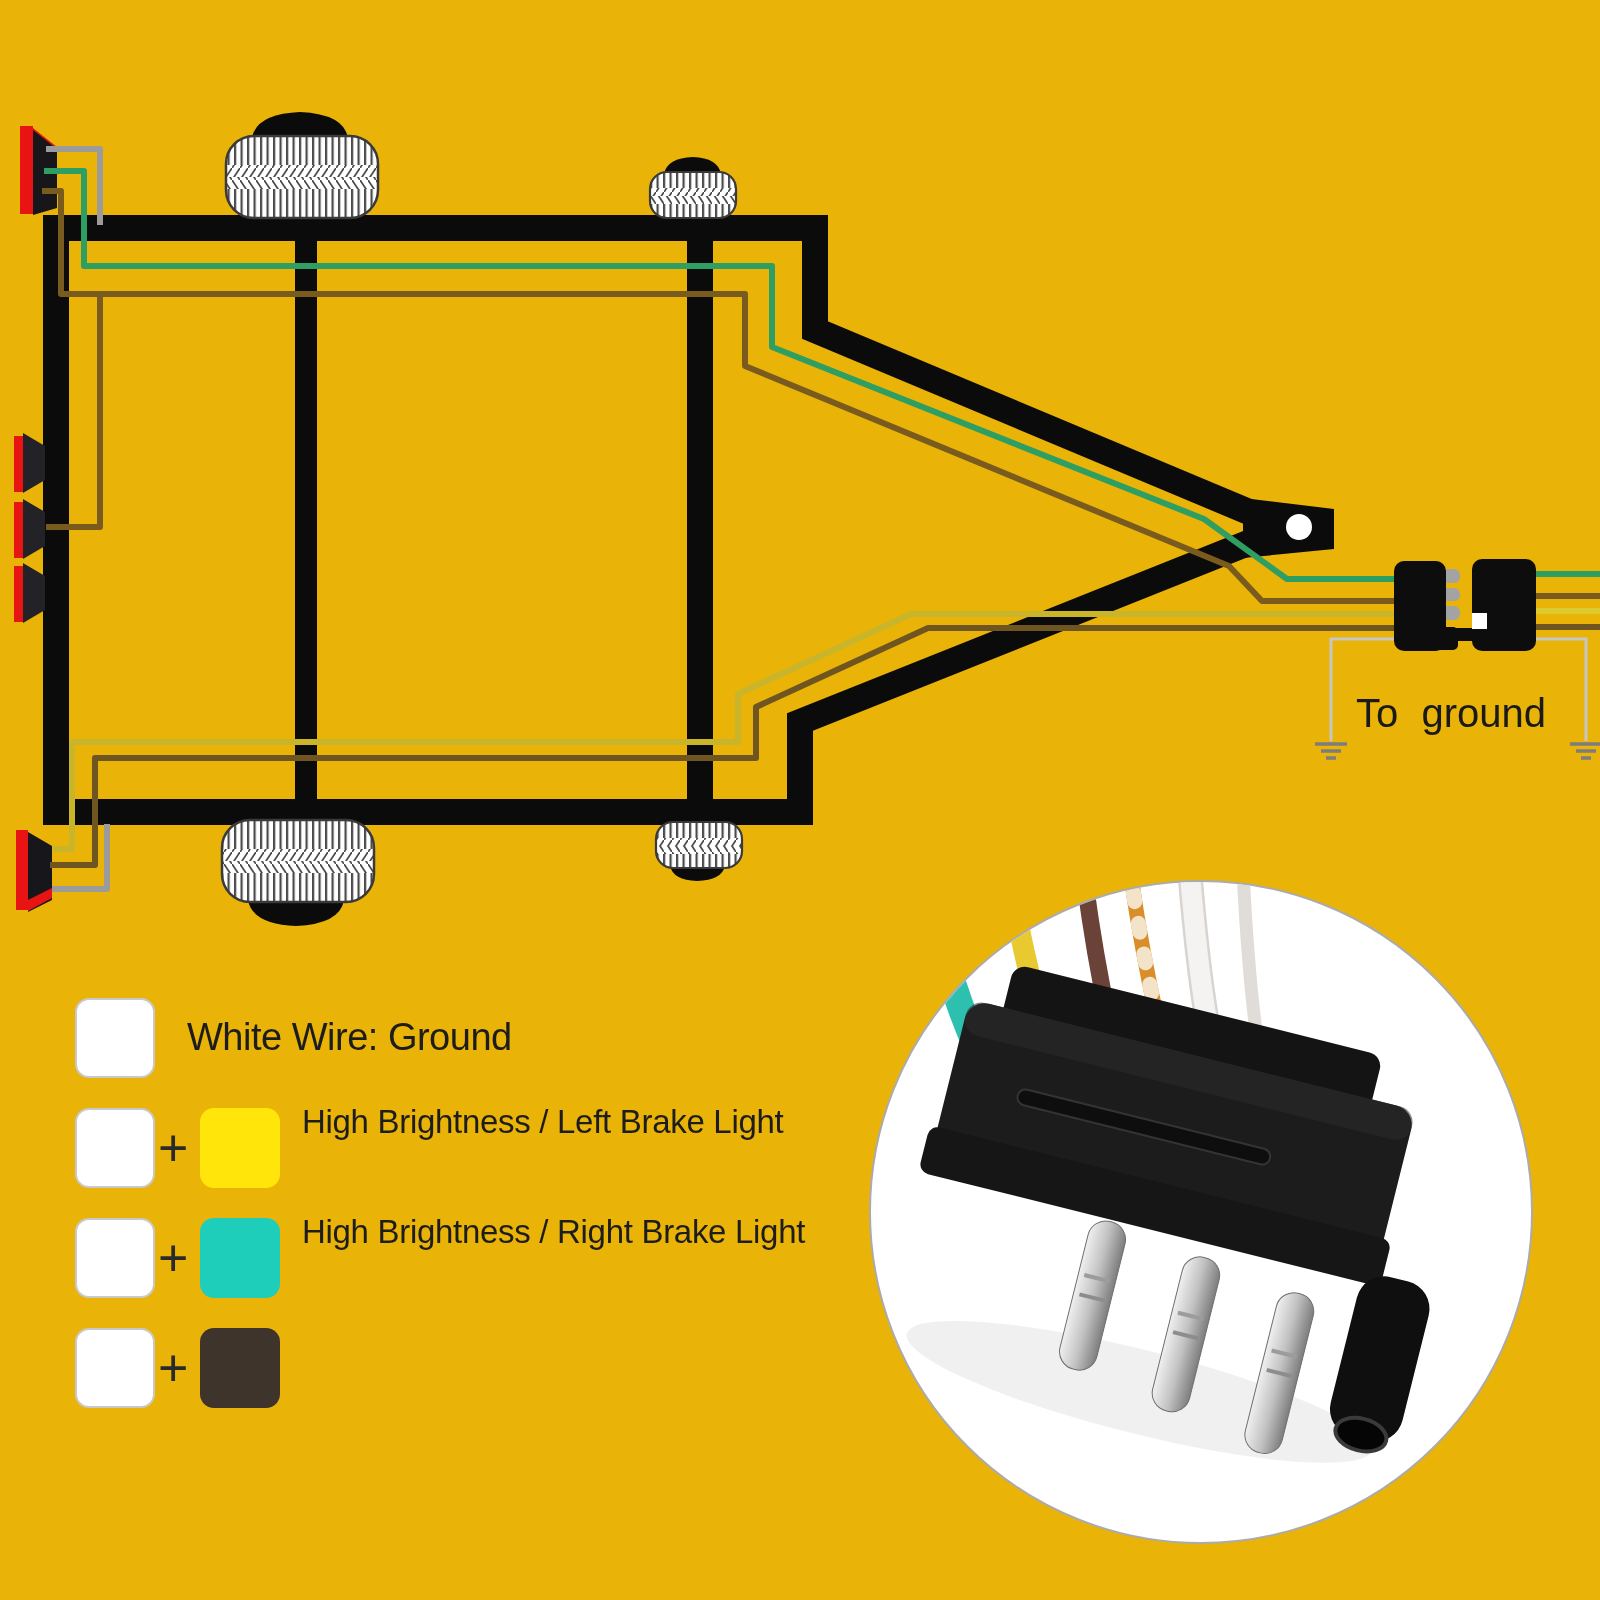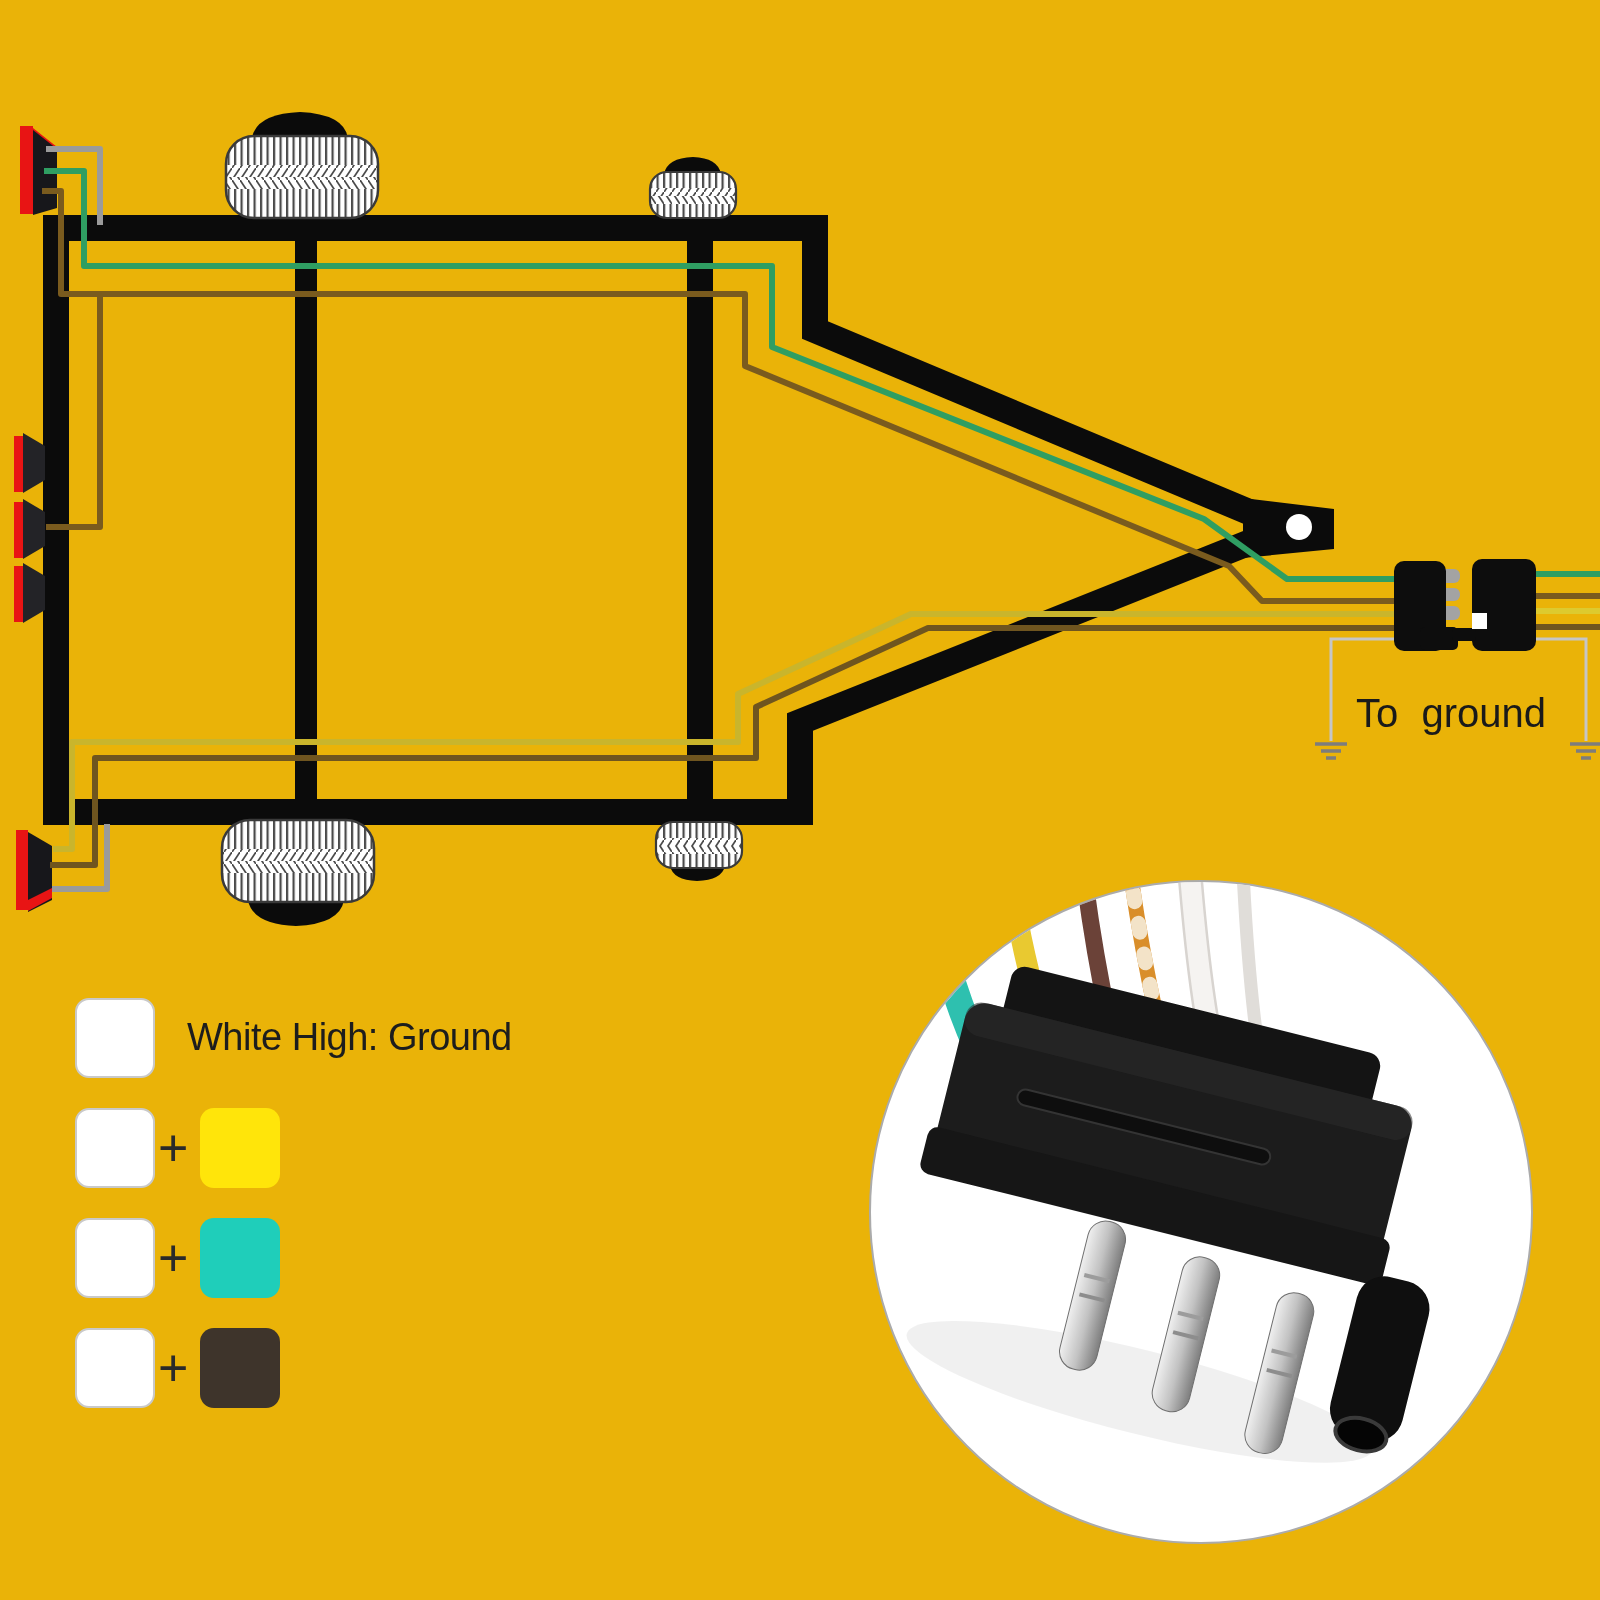--- a/index.html
+++ b/index.html
@@ -167,32 +167,34 @@
         <rect x="1472" y="559" width="64" height="92" rx="10" fill="#0d0d0d"></rect>
         <rect x="1452" y="628" width="24" height="13" rx="4" fill="#0d0d0d"></rect>
         <rect x="1472" y="613" width="15" height="16" fill="#ffffff"></rect>
       </g>
     </g>
   </svg>
 
   <div>
 
     <div class="sw sw-white" style="left: 75px; top: 998px; background-color: rgb(255, 255, 255);"></div>
-    <div class="leg-single" style="left:187px;top:1016px">White High: Ground</div>
+    <div class="leg-single" style="left:187px;top:1016px">White Wire: Ground</div>
 
     <div class="sw sw-white" style="left:75px;top:1108px"></div>
     <div class="plus" style="left:158px;top:1122px">+</div>
     <div class="sw" style="left: 200px; top: 1108px; background-color: rgb(255, 229, 10);"></div>
     <div class="leg-lines" style="left:302px;top:1098px">
+      <div>High Brightness / Left Brake Light</div>
     </div>
 
     <div class="sw sw-white" style="left:75px;top:1218px"></div>
     <div class="plus" style="left:158px;top:1232px">+</div>
     <div class="sw" style="left: 200px; top: 1218px; background-color: rgb(31, 206, 186);"></div>
     <div class="leg-lines" style="left:302px;top:1208px">
+      <div>High Brightness / Right Brake Light</div>
     </div>
 
     <div class="sw sw-white" style="left:75px;top:1328px"></div>
     <div class="plus" style="left:158px;top:1342px">+</div>
     <div class="sw" style="left: 200px; top: 1328px; background-color: rgb(62, 52, 43);"></div>
     <div class="leg-lines" style="left:302px;top:1318px">
     </div>
   </div>
 
   <div class="inset">

